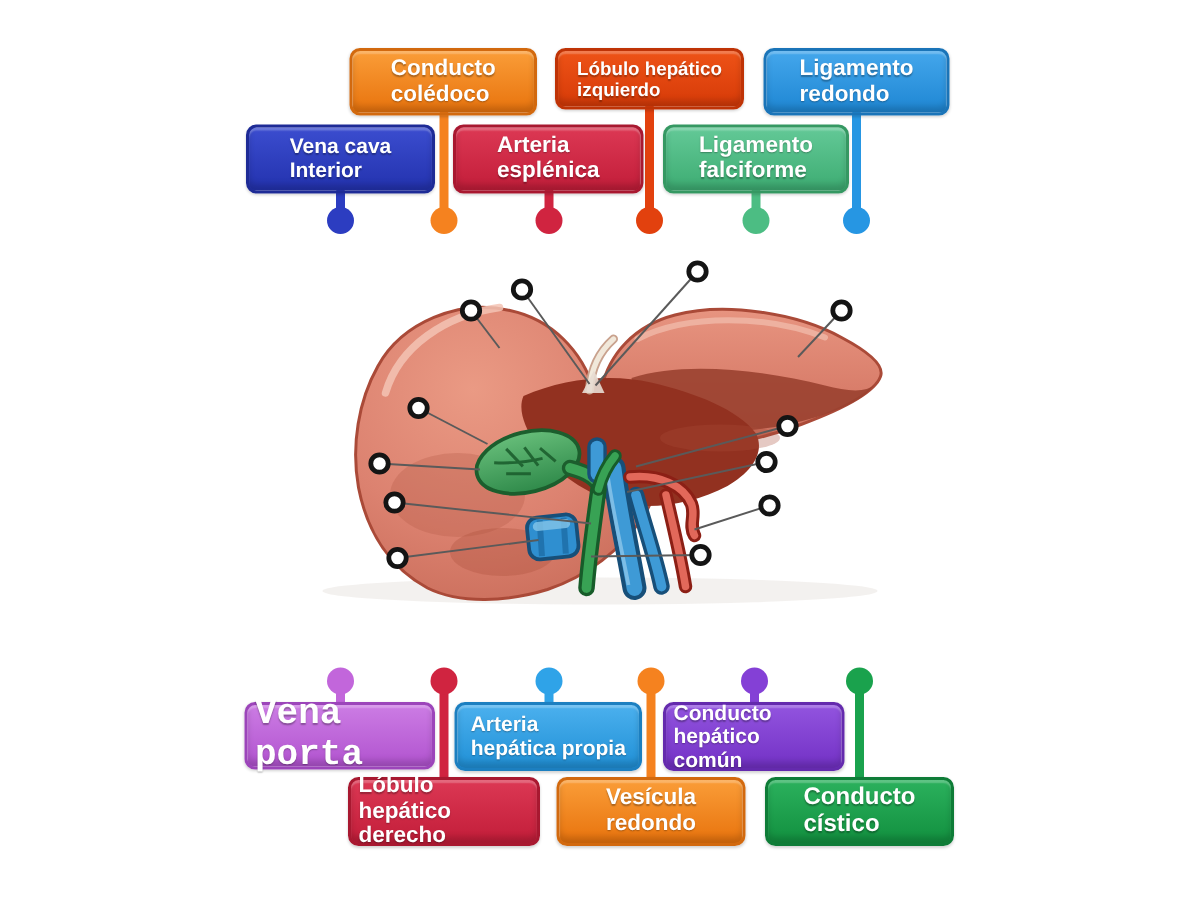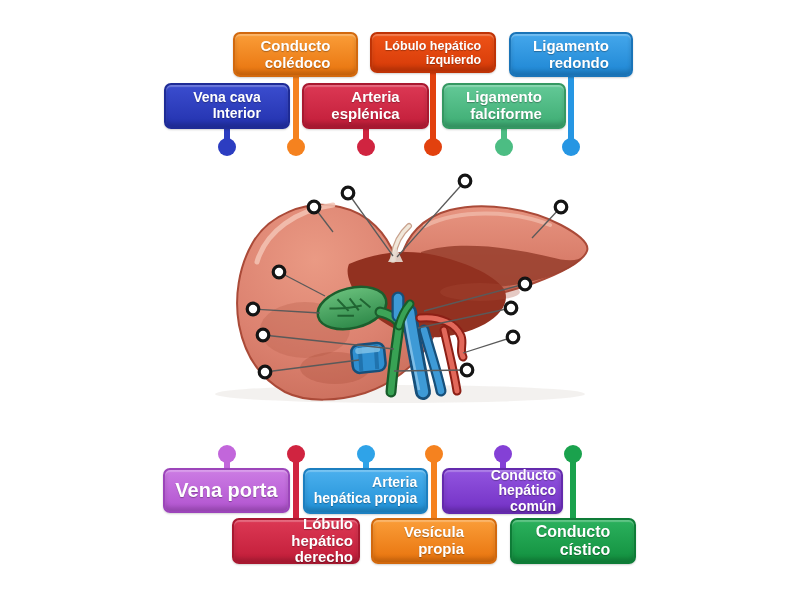--- a/index.html
+++ b/index.html
@@ -6,21 +6,21 @@
   #stage{
     position:relative;width:800px;height:600px;background:#ffffff;overflow:hidden;
     font-family:"Liberation Sans",sans-serif;
   }
   #diagram{position:absolute;left:0;top:0;}
   .label-group{position:absolute;left:0;top:0;width:0;height:0;}
   .stem{position:absolute;width:6px;border-radius:3px;z-index:1;}
   .dot{position:absolute;width:18px;height:18px;border-radius:50%;z-index:2;}
   .label-box{
     position:absolute;z-index:3;display:flex;align-items:center;justify-content:center;
-    text-align:right;color:#ffffff;font-weight:bold;line-height:1.12;
+    text-align:left;color:#ffffff;font-weight:bold;line-height:1.12;
     white-space:pre-line;border:2px solid;border-radius:7px;box-sizing:border-box;
     padding:18px 5px;cursor:grab;
     text-shadow:0 1px 1px rgba(0,0,0,.30);
     box-shadow:inset 0 2px 1px rgba(255,255,255,.25), inset 0 -4px 4px rgba(0,0,0,.16), 0 1px 2px rgba(0,0,0,.18);
   }
 </style>
 </head>
 <body>
 
 <div id="stage">
@@ -174,21 +174,21 @@
       </div>
       <div class="label-group">
         <div class="stem" style="left: 501px; top: 125px; height: 22px; background: rgb(76, 189, 131);"></div>
         <div class="dot" style="left: 495px; top: 138px; background: rgb(76, 189, 131);"></div>
         <div class="label-box" style="left: 442px; top: 83px; width: 124px; height: 46px; font-size: 15px; background: linear-gradient(rgb(99, 201, 151), rgb(61, 172, 114)); border-color: rgb(53, 152, 98);">Ligamento
 falciforme</div>
       </div>
       <div class="label-group">
         <div class="stem" style="left: 224px; top: 454px; height: 18px; background: rgb(194, 102, 219);"></div>
         <div class="dot" style="left: 218px; top: 445px; background: rgb(194, 102, 219);"></div>
-        <div class="label-box" style="left: 163px; top: 468px; width: 127px; height: 45px; font-size: 20px; background: linear-gradient(rgb(204, 124, 228), rgb(177, 83, 207)); border-color: rgb(156, 69, 186);">Vena porta</div>
+        <div class="label-box" style="left: 163px; top: 468px; width: 127px; height: 45px; font-size: 24px; background: linear-gradient(rgb(204, 124, 228), rgb(177, 83, 207)); border-color: rgb(156, 69, 186); font-family: Liberation Mono, monospace;">Vena porta</div>
       </div>
       <div class="label-group">
         <div class="stem" style="left: 363px; top: 454px; height: 18px; background: rgb(47, 163, 232);"></div>
         <div class="dot" style="left: 357px; top: 445px; background: rgb(47, 163, 232);"></div>
         <div class="label-box" style="left: 303px; top: 468px; width: 125px; height: 46px; font-size: 14px; background: linear-gradient(rgb(75, 176, 238), rgb(32, 144, 214)); border-color: rgb(28, 127, 192);">Arteria
 hepática propia</div>
       </div>
       <div class="label-group">
         <div class="stem" style="left: 500px; top: 454px; height: 18px; background: rgb(132, 64, 214);"></div>
         <div class="dot" style="left: 494px; top: 445px; background: rgb(132, 64, 214);"></div>
@@ -198,21 +198,21 @@
       <div class="label-group">
         <div class="stem" style="left: 293px; top: 454px; height: 68px; background: rgb(208, 36, 64);"></div>
         <div class="dot" style="left: 287px; top: 445px; background: rgb(208, 36, 64);"></div>
         <div class="label-box" style="left: 232px; top: 518px; width: 128px; height: 46px; font-size: 15px; background: linear-gradient(rgb(220, 56, 84), rgb(194, 29, 57)); border-color: rgb(168, 24, 48);">Lóbulo hepático
 derecho</div>
       </div>
       <div class="label-group">
         <div class="stem" style="left: 431px; top: 454px; height: 68px; background: rgb(245, 130, 31);"></div>
         <div class="dot" style="left: 425px; top: 445px; background: rgb(245, 130, 31);"></div>
         <div class="label-box" style="left: 371px; top: 518px; width: 126px; height: 46px; font-size: 15px; background: linear-gradient(rgb(250, 157, 56), rgb(232, 115, 13)); border-color: rgb(210, 105, 14);">Vesícula
-propia</div>
+redondo</div>
       </div>
       <div class="label-group">
         <div class="stem" style="left: 570px; top: 454px; height: 68px; background: rgb(26, 162, 77);"></div>
         <div class="dot" style="left: 564px; top: 445px; background: rgb(26, 162, 77);"></div>
         <div class="label-box" style="left: 510px; top: 518px; width: 126px; height: 46px; font-size: 16px; background: linear-gradient(rgb(43, 177, 93), rgb(18, 144, 63)); border-color: rgb(14, 124, 55);">Conducto
 cístico</div>
       </div>
     </div>
 </div>
 

